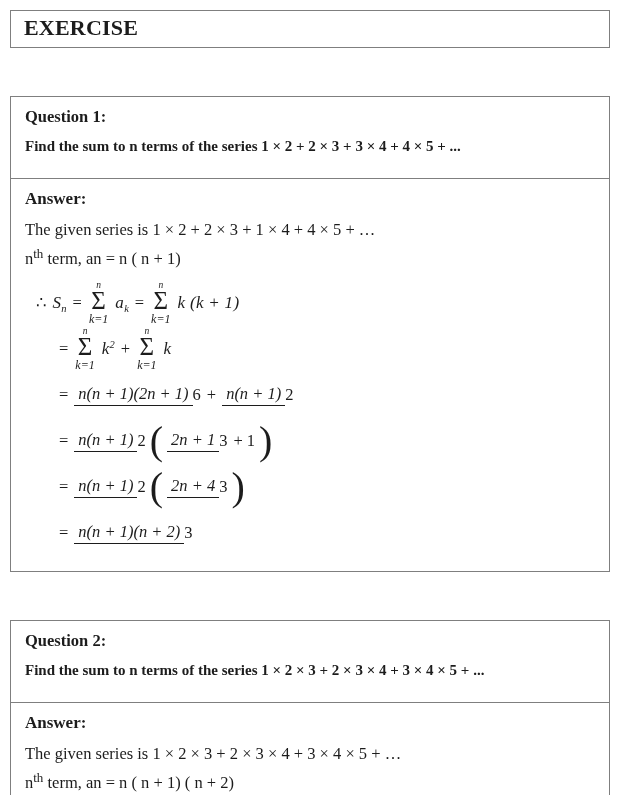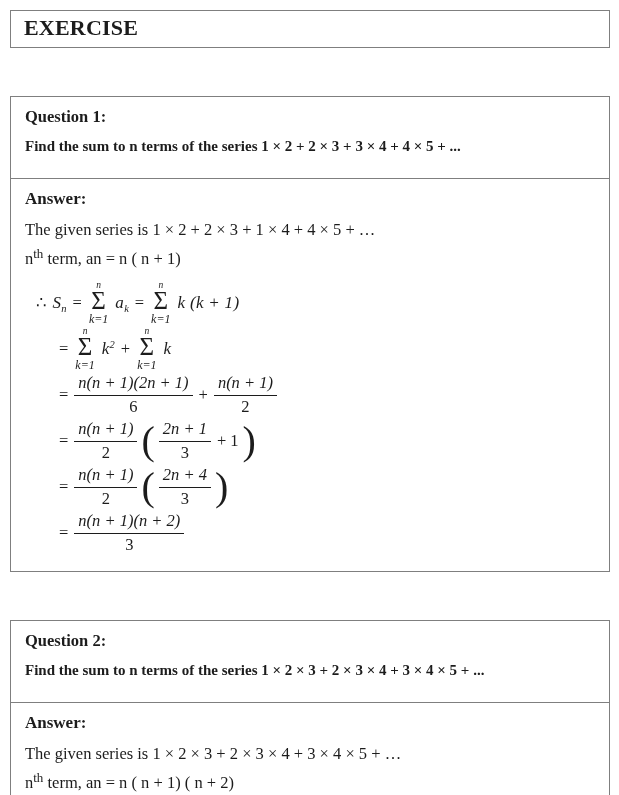--- a/index.html
+++ b/index.html
@@ -67,21 +67,21 @@
     align-items: center;
     line-height: 1;
     margin: 0 1px;
   }
   .sum .sum-top { font-size: 9.5px; font-style: italic; margin-bottom: -1px; }
   .sum .sum-sigma { font-size: 25px; font-style: normal; line-height: 0.95; }
   .sum .sum-bot { font-size: 12px; font-style: italic; margin-top: 0px; }
 
   .frac {
     display: inline-flex;
-    flex-direction: column;
+    flex-direction: row;
     align-items: center;
     line-height: 1.25;
     font-size: 16.5px;
   }
   .frac .num { border-bottom: 1.3px solid #1c1c1c; padding: 0 4px 1px; font-style: italic; }
   .frac .den { padding-top: 1px; font-style: normal; }
 
   .bigp { font-size: 40px; font-style: normal; line-height: 0.8; font-weight: 400; margin: 0 -2px; }
   .mnum { font-style: normal; font-size: 16.5px; }
 </style>

